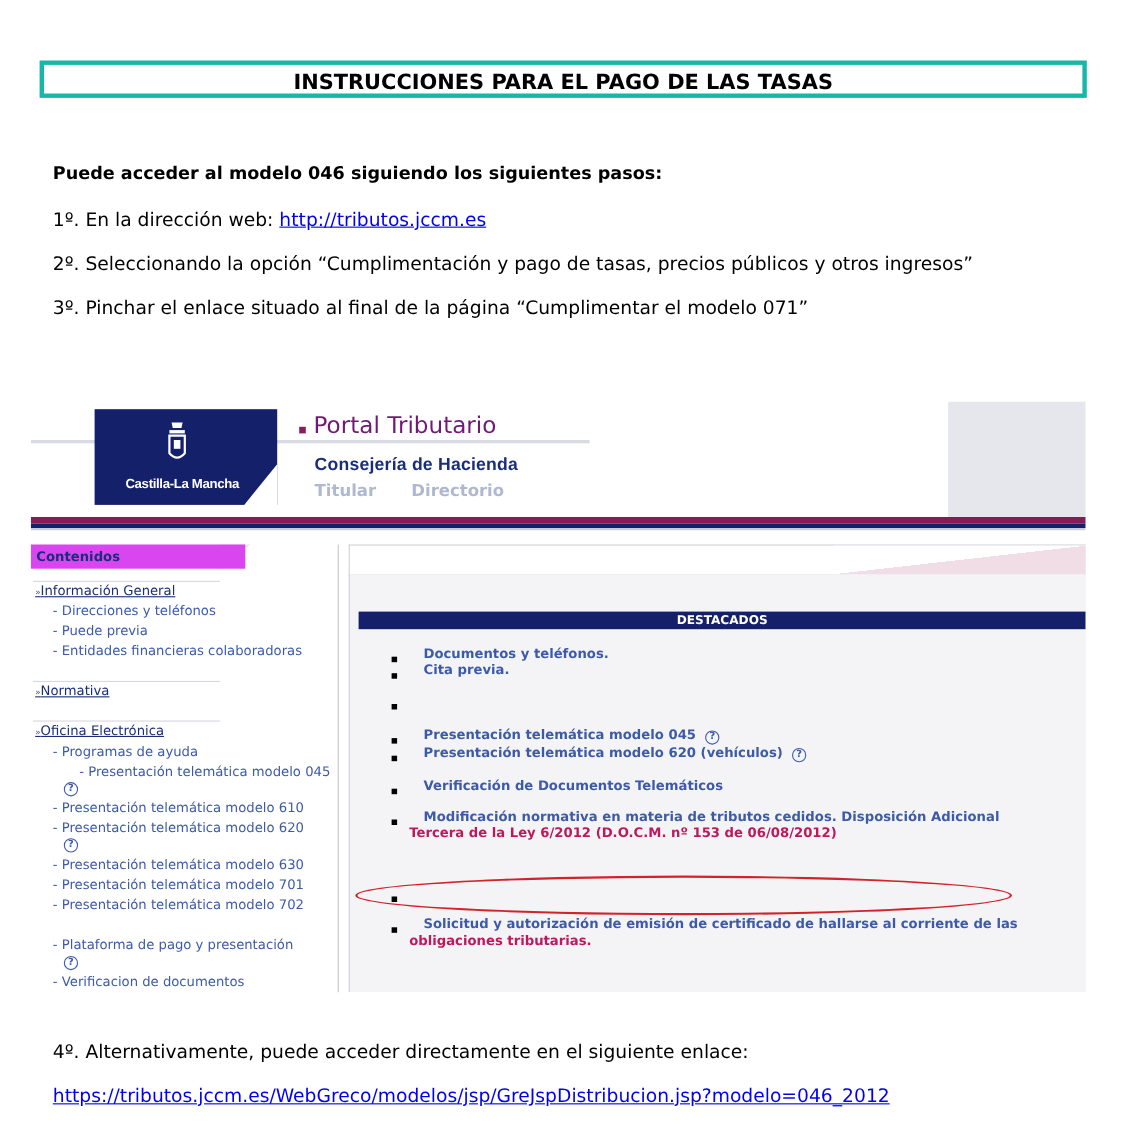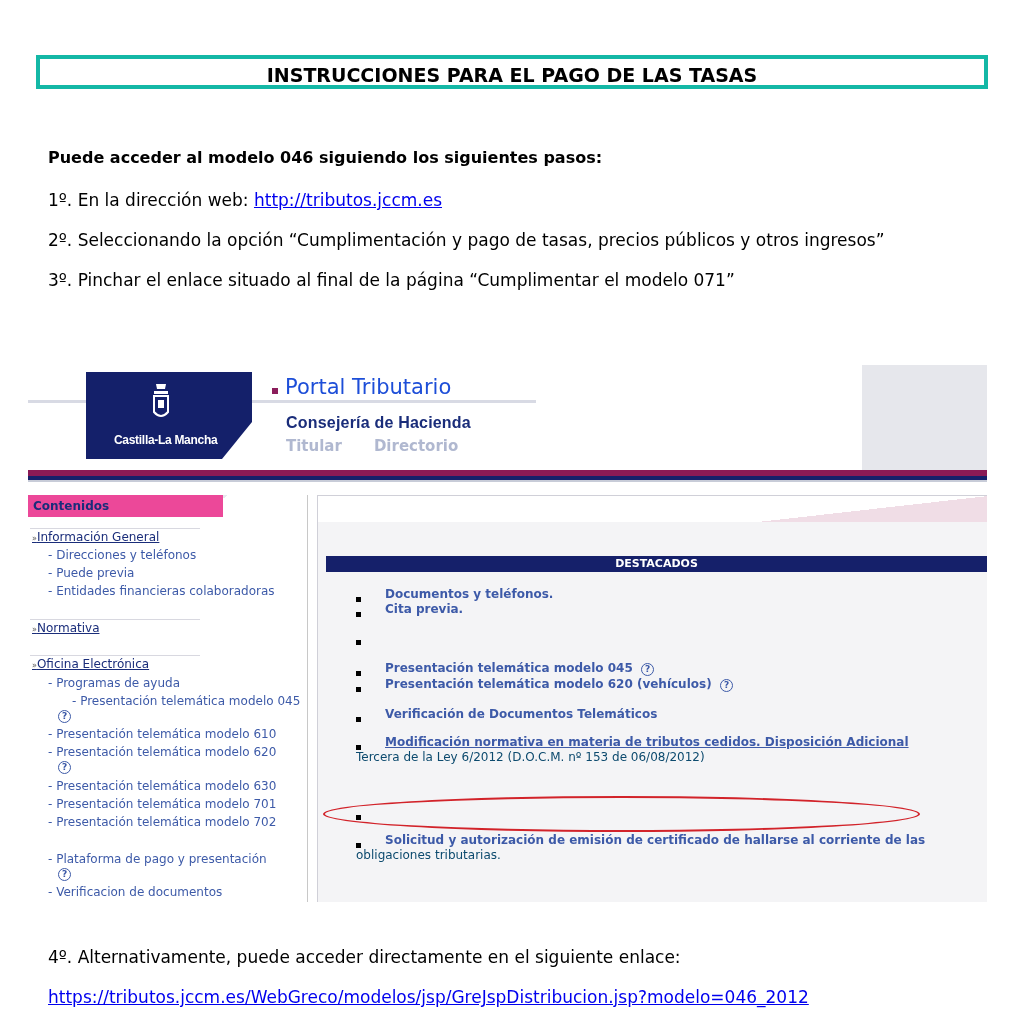--- a/index.html
+++ b/index.html
@@ -9,42 +9,42 @@
     .step { position:absolute; left:48px; font-size:17px; white-space:nowrap; }
     .step a, .link { color:#0000ee; text-decoration:underline; }
     .shot { position:absolute; left:28px; top:365px; width:959px; height:537px; overflow:hidden; background:#fff; font-family:"DejaVu Sans", sans-serif; }
     .hdr-grey-r { position:absolute; right:0; top:0; width:125px; height:107px; background:#e6e7ec; }
     .hdr-line { position:absolute; left:0; top:35px; width:508px; height:3px; background:#d8dae4; }
     .logo { position:absolute; left:58px; top:7px; width:166px; height:87px; background:#14206a; }
     .logo-cut { position:absolute; right:0; top:50px; width:0; height:0; border-left:30px solid transparent; border-bottom:37px solid #fff; }
     .logo-crest { position:absolute; left:62px; top:10px; width:26px; height:40px; }
     .logo-text { position:absolute; left:28px; top:61px; color:#fff; font-weight:bold; font-size:12px; font-family:"Liberation Sans", sans-serif; letter-spacing:-0.3px; }
     .portal-bullet { position:absolute; left:244px; top:23px; width:6px; height:6px; background:#8b1d5b; }
-    .portal-title { position:absolute; left:257px; top:10px; color:#1d4ed8; font-size:21px; }
+    .portal-title { position:absolute; left:257px; top:10px; color:#701a75; font-size:21px; }
     .consejeria { position:absolute; left:258px; top:49px; color:#1a2d7a; font-weight:bold; font-size:16px; font-family:"Liberation Sans", sans-serif; letter-spacing:0.2px; }
     .hdr-links { position:absolute; left:258px; top:72px; color:#b0b8d0; font-weight:bold; font-size:15px; }
     .hdr-links span { margin-right:32px; }
     .band1 { position:absolute; left:0; top:105px; width:100%; height:6px; background:#8a1a55; }
     .band2 { position:absolute; left:0; top:111px; width:100%; height:4px; background:#15206a; }
     .band3 { position:absolute; left:0; top:115px; width:100%; height:2px; background:#c8ccd8; }
     .sidebar { position:absolute; left:0; top:130px; width:279px; height:410px; border-right:1px solid #c8c8c8; }
-    .side-head { position:absolute; left:0; top:0; width:190px; height:22px; background:#ec4899; font-weight:bold; font-size:12px; color:#1a2d7a; padding-left:5px; line-height:22px; }
+    .side-head { position:absolute; left:0; top:0; width:190px; height:22px; background:#d946ef; font-weight:bold; font-size:12px; color:#1a2d7a; padding-left:5px; line-height:22px; }
     .side-head-tail { position:absolute; left:170px; top:0; width:30px; height:22px; background:linear-gradient(to bottom right, #e8e8ee 50%, #fff 50%); }
     .side-sec { position:absolute; left:4px; font-size:12px; color:#1a2d7a;text-decoration:underline; }
     .side-sec .chev { font-size:8px; color:#555; }
     .side-sec-line { position:absolute; left:2px; width:170px; height:1px; background:#d8d8e0; }
     .side-item { position:absolute; left:20px; font-size:12px; color:#3d5aa8; white-space:nowrap; }
     .help { display:inline-block; width:11px; height:11px; border:1px solid #3d5aa8; border-radius:50%; font-size:9px; line-height:11px; text-align:center; color:#3d5aa8; font-weight:bold; }
     .main-top { position:absolute; left:289px; top:130px; width:670px; height:26px; border:1px solid #d0d0d8; border-right:none; background:#fff; }
     .main-top-pink { position:absolute; right:0; top:0; width:230px; height:26px; background:linear-gradient(to bottom right, #fff 50%, #f0dde6 50%); }
     .main-body { position:absolute; left:289px; top:157px; width:670px; height:380px; background:#f4f4f6; border-left:1px solid #d0d0d8; }
     .destacados { position:absolute; left:298px; top:191px; width:661px; height:16px; background:#15206a; color:#fff; font-weight:bold; font-size:11px; text-align:center; line-height:16px; }
     .dest-item { position:absolute; left:357px; font-size:12px; font-weight:bold; color:#3d5aa8; white-space:nowrap; }
     .dest-bullet { position:absolute; left:328px; width:5px; height:5px; background:#000; }
-    .dest-cont { position:absolute; left:328px; font-size:12px; font-weight:normal; color:#0c4a6e; white-space:nowrap; }
+    .dest-cont { position:absolute; left:344px; font-size:12px; font-weight:bold; color:#be185d; white-space:nowrap; }
     .red-oval { position:absolute; left:295px; top:431px; width:597px; height:36px; border:2px solid #d2232a; border-radius:50%; box-sizing:border-box; }
     .step4 { position:absolute; left:48px; top:947px; font-size:17px; }
     .direct-link { position:absolute; left:48px; top:987px; font-size:17px; color:#0000ee; text-decoration:underline; }
   </style>
 </head>
 <body>
 
 <div class="title-box">INSTRUCCIONES PARA EL PAGO DE LAS TASAS</div>
 
 <div class="intro">Puede acceder al modelo 046 siguiendo los siguientes pasos:</div>
@@ -116,21 +116,21 @@
   <div class="dest-bullet" style="top:247px;"></div>
   <div class="dest-item" style="top:237px;">Cita previa.</div>
   <div class="dest-bullet" style="top:275px;"></div>
   <div class="dest-bullet" style="top:306px;"></div>
   <div class="dest-item" style="top:296px;"><span>Presentación telemática modelo 045</span> &nbsp;<span class="help">?</span></div>
   <div class="dest-bullet" style="top:322px;"></div>
   <div class="dest-item" style="top:312px;"><span>Presentación telemática modelo 620 (vehículos)</span> &nbsp;<span class="help">?</span></div>
   <div class="dest-bullet" style="top:352px;"></div>
   <div class="dest-item" style="top:342px;">Verificación de Documentos Telemáticos</div>
   <div class="dest-bullet" style="top:380px;"></div>
-  <div class="dest-item" style="top:370px;text-decoration:underline;">Modificación normativa en materia de tributos cedidos. Disposición Adicional</div>
+  <div class="dest-item" style="top:370px;">Modificación normativa en materia de tributos cedidos. Disposición Adicional</div>
   <div class="dest-cont" style="top:385px;">Tercera de la Ley 6/2012 (D.O.C.M. nº 153 de 06/08/2012)</div>
   <div class="dest-bullet" style="top:450px;"></div>
   <div class="dest-bullet" style="top:478px;"></div>
   <div class="dest-item" style="top:468px;">Solicitud y autorización de emisión de certificado de hallarse al corriente de las</div>
   <div class="dest-cont" style="top:483px;">obligaciones tributarias.</div>
 
   <div class="red-oval"></div>
 </div>
 
 <div class="step4">4º. Alternativamente, puede acceder directamente en el siguiente enlace:</div>

